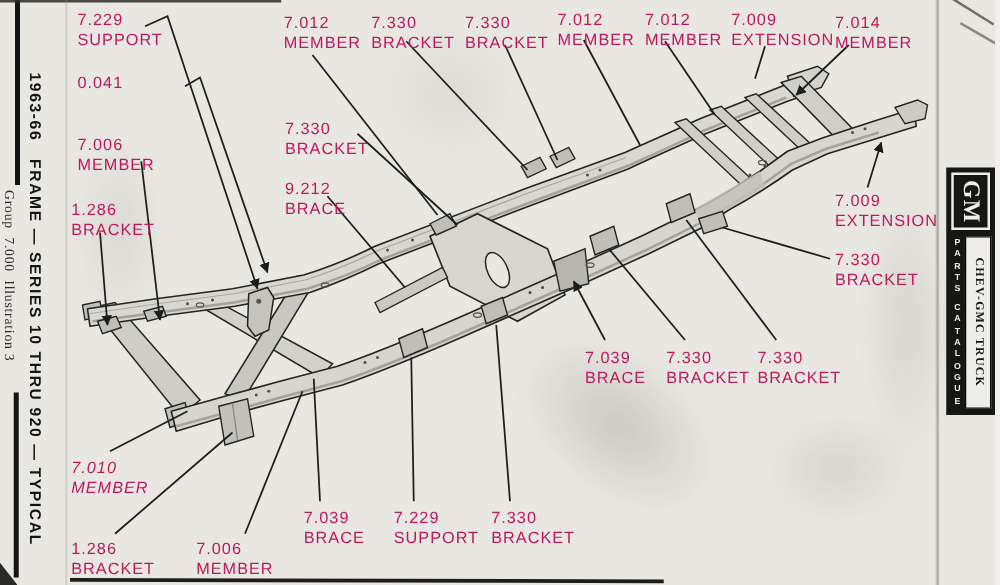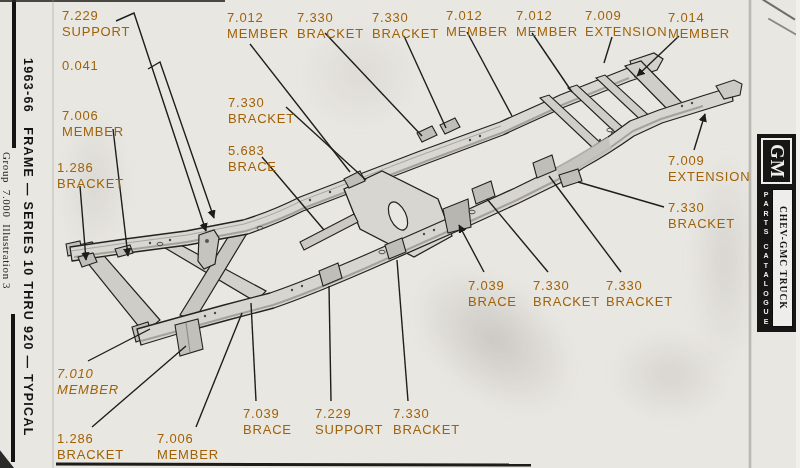--- a/index.html
+++ b/index.html
@@ -27,21 +27,21 @@
   .rule{position:absolute;width:4px;background:#141414;}
   .rule-top{left:12px;top:0;height:148px;}
   .rule-bottom{left:11px;top:314px;height:148px;}
   .group-label{position:absolute;left:1px;top:152px;writing-mode:vertical-rl;
     font-family:"Liberation Serif",serif;font-size:11px;color:#2b2b2b;
     letter-spacing:.6px;white-space:pre;}
   .spine-title{position:absolute;left:21px;top:58px;writing-mode:vertical-rl;
     font-weight:700;font-size:12.5px;letter-spacing:1.3px;color:#141414;white-space:pre;}
 
   
-  .callout{position:absolute;color:#a16207;white-space:nowrap;z-index:5;}
+  .callout{position:absolute;color:#be185d;white-space:nowrap;z-index:5;}
   .co-num,.co-name{display:block;font-size:13px;line-height:15.5px;letter-spacing:.8px;}
 
   
   .gm-bar{position:absolute;left:757px;top:134px;width:39px;height:198px;
     background:#161614;box-sizing:border-box;padding:3px;z-index:6;}
   .gm-logo-box{border:2px solid #f0eeea;height:42px;margin:1px;display:flex;
     align-items:center;justify-content:center;}
   .gm-logo{writing-mode:vertical-rl;font-family:"Liberation Serif",serif;
     font-weight:700;font-size:19px;color:#f0eeea;letter-spacing:1px;}
   .gm-lower{display:flex;flex-direction:row;height:140px;margin-top:4px;}
@@ -237,21 +237,21 @@
   </div>
     <div class="callout" style="left: 57px; top: 160px;">
     <span class="co-num">1.286</span>
     <span class="co-name">BRACKET</span>
   </div>
     <div class="callout" style="left: 228px; top: 95px;">
     <span class="co-num">7.330</span>
     <span class="co-name">BRACKET</span>
   </div>
     <div class="callout" style="left: 228px; top: 143px;">
-    <span class="co-num">5.683</span>
+    <span class="co-num">9.212</span>
     <span class="co-name">BRACE</span>
   </div>
     <div class="callout" style="left: 668px; top: 153px;">
     <span class="co-num">7.009</span>
     <span class="co-name">EXTENSION</span>
   </div>
     <div class="callout" style="left: 668px; top: 200px;">
     <span class="co-num">7.330</span>
     <span class="co-name">BRACKET</span>
   </div>

